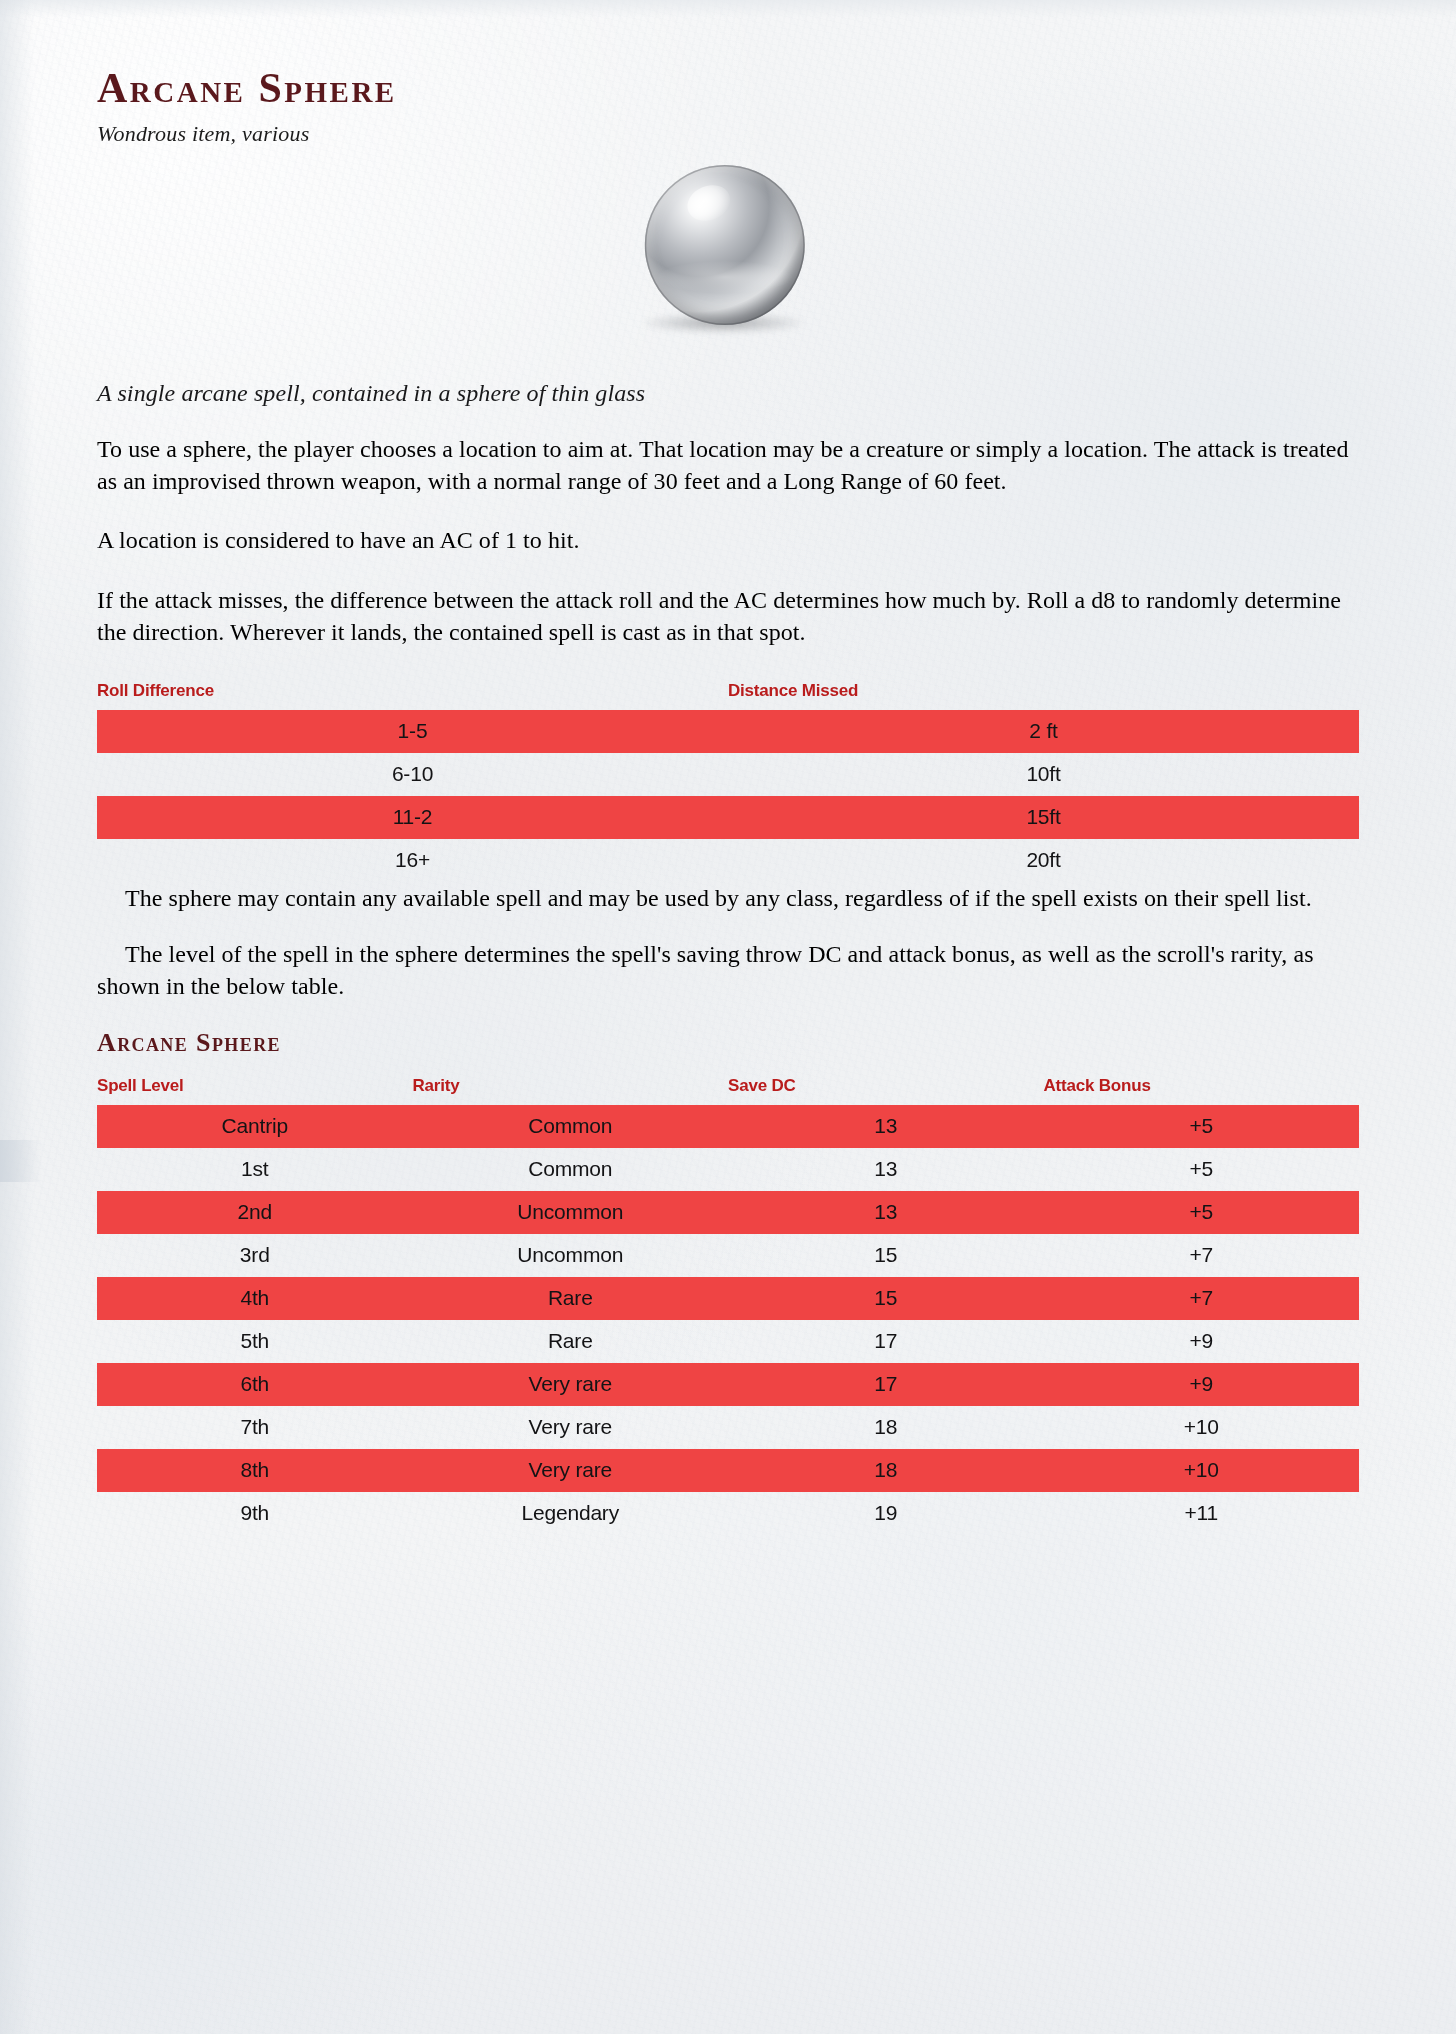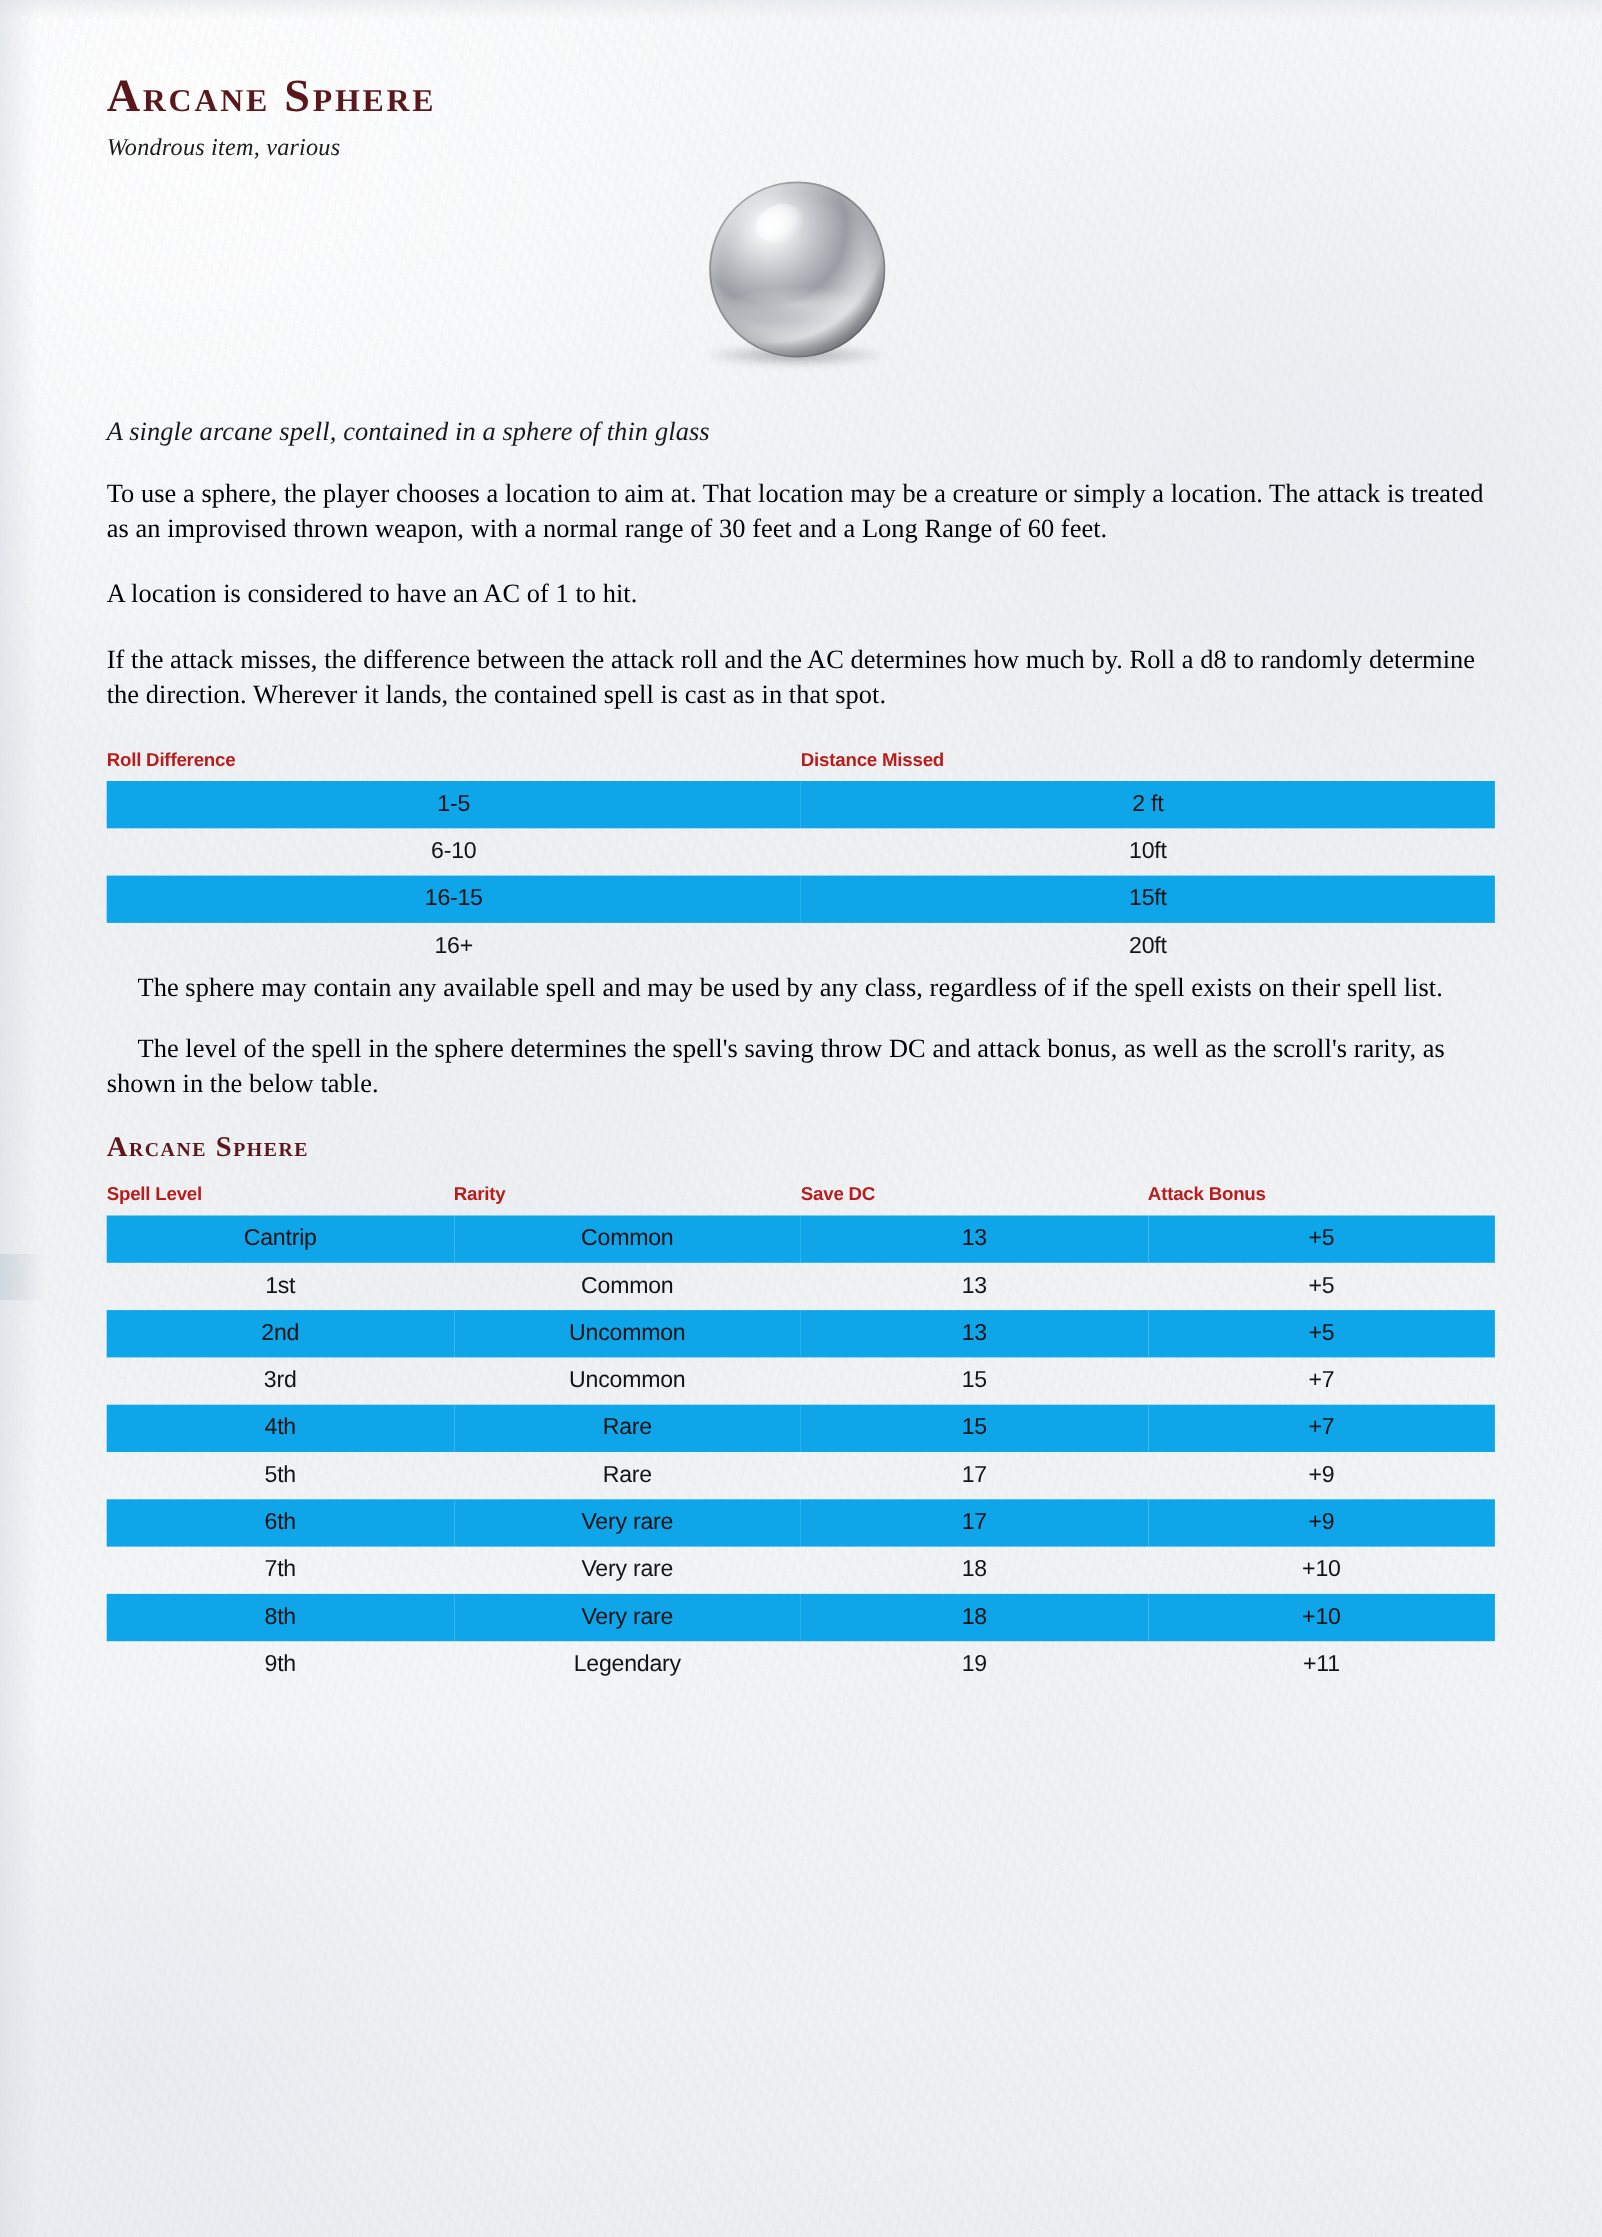--- a/index.html
+++ b/index.html
@@ -182,21 +182,21 @@
     letter-spacing: -0.2px;
   }
   table.stat td {
     font-size: 21px;
     color: #131315;
     text-align: center;
     padding: 9px 0 10px 0;
     letter-spacing: -0.2px;
   }
   table.stat tr.odd td {
-    background: #0ea5e9;
+    background: #ef4444;
   }
 
   #table-miss {
     margin: 2px 0 0 0;
   }
   #table-miss th, #table-miss td { width: 50%; }
 
   .table2-heading {
     color: #5a181c;
     font-family: "Liberation Serif", serif;
@@ -248,21 +248,21 @@
     <tbody>
       <tr class="odd">
         <td>1-5</td>
         <td>2 ft</td>
       </tr>
       <tr>
         <td>6-10</td>
         <td>10ft</td>
       </tr>
       <tr class="odd">
-        <td>16-15</td>
+        <td>11-2</td>
         <td>15ft</td>
       </tr>
       <tr>
         <td>16+</td>
         <td>20ft</td>
       </tr>
     </tbody>
   </table>
 
   <p class="body indent">The sphere may contain any available spell and may be used by any class, regardless of if the spell exists on their spell list.</p>

